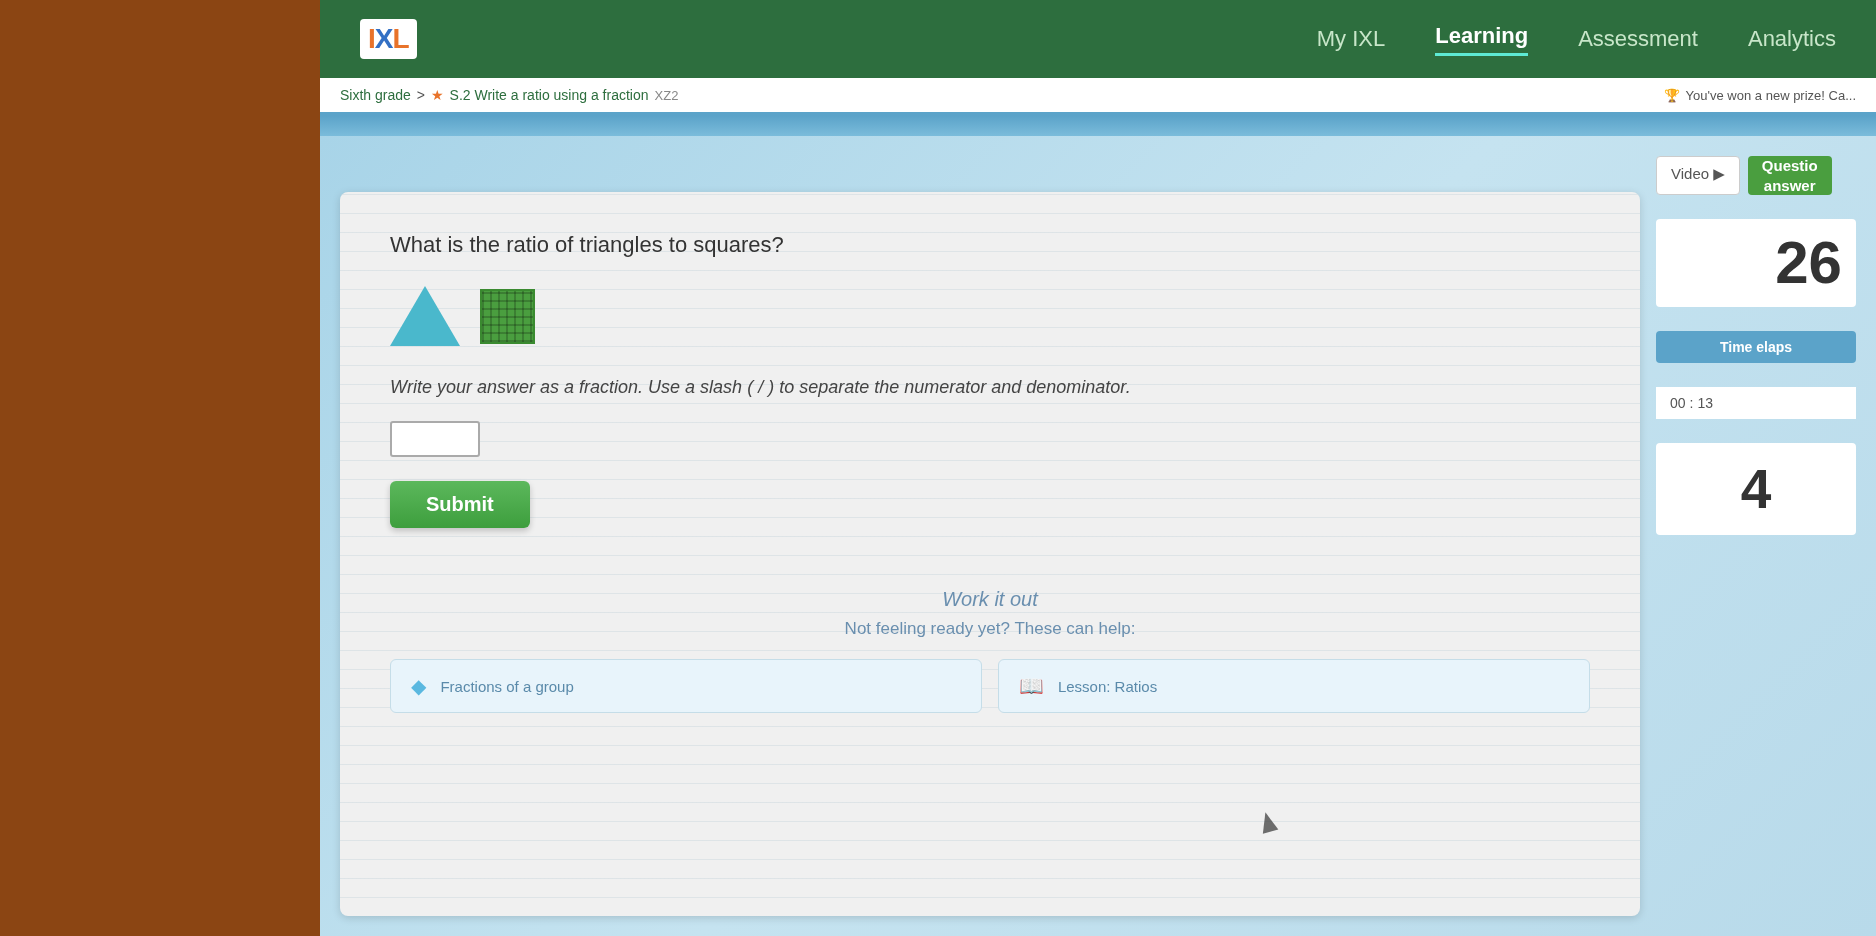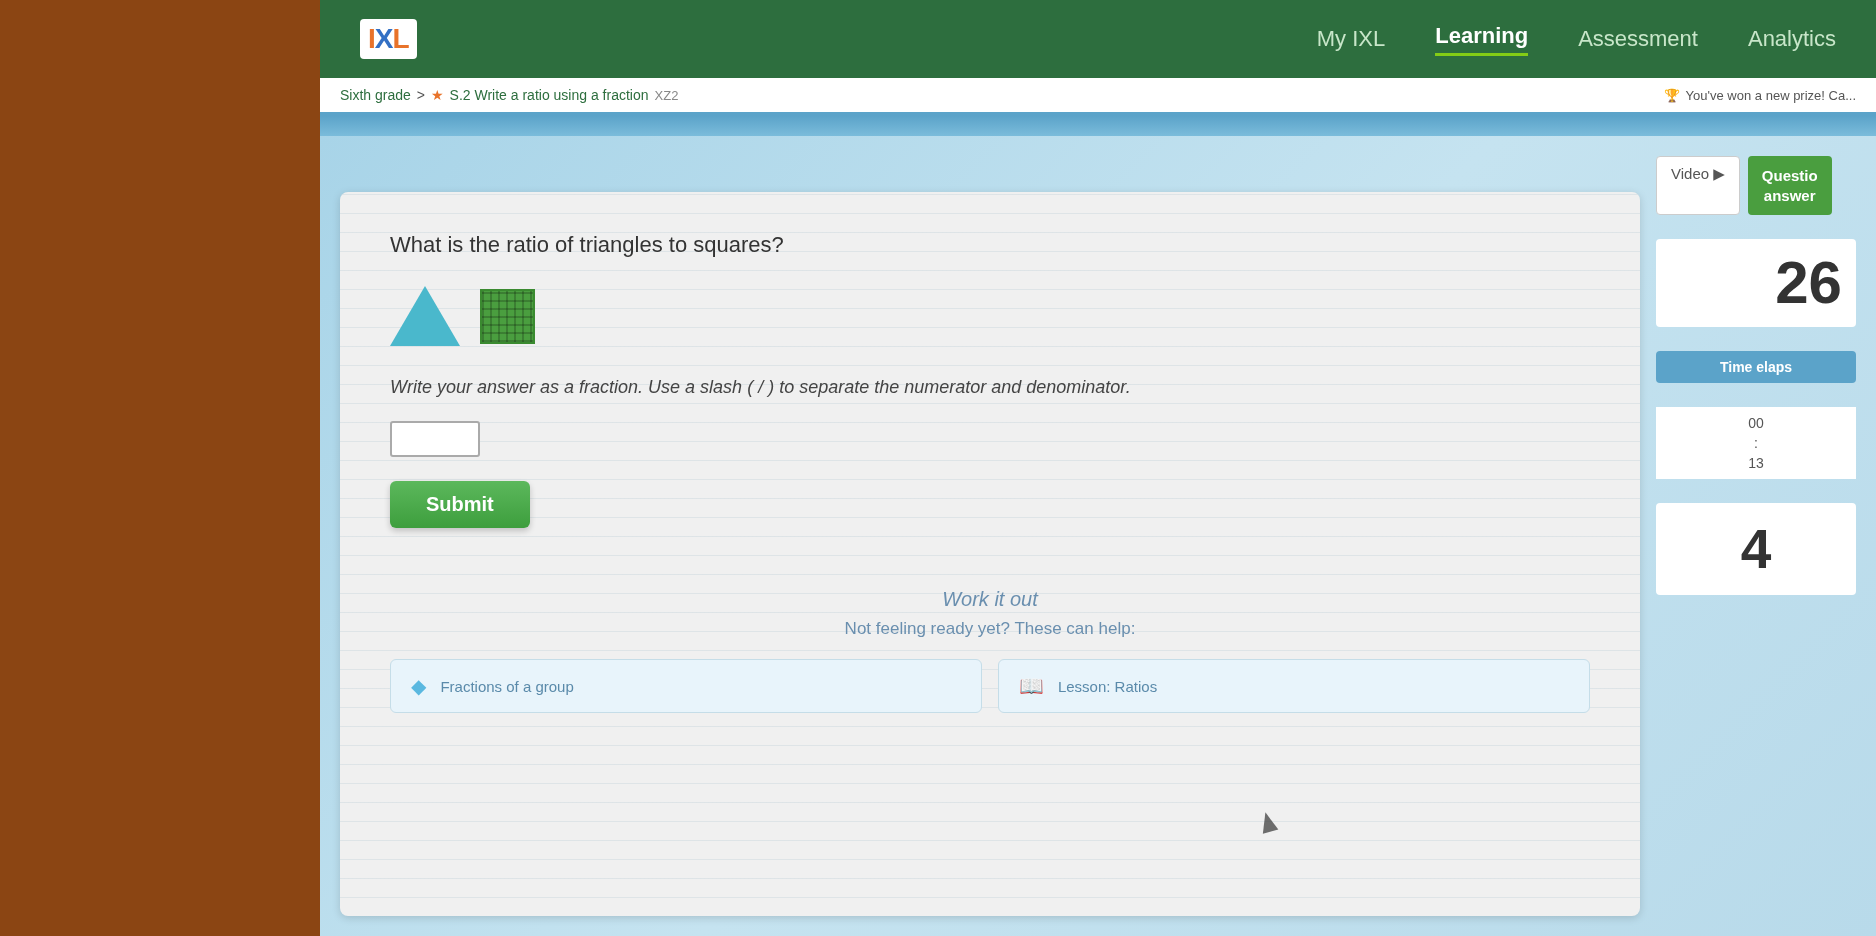--- a/index.html
+++ b/index.html
@@ -58,21 +58,21 @@
     }
     .nav-link {
       color: #c8e6c9;
       font-size: 22px;
       text-decoration: none;
       cursor: pointer;
     }
     .nav-link.active {
       color: white;
       font-weight: bold;
-      border-bottom: 3px solid #84cc16;
+      border-bottom: 3px solid #5eead4;
       padding-bottom: 4px;
     }
 
     
     .breadcrumb-bar {
       background: white;
       height: 38px;
       display: flex;
       align-items: center;
       padding: 0 20px;
@@ -260,21 +260,21 @@
       font-size: 15px;
       color: #555;
       cursor: pointer;
       text-align: center;
     }
 
     .question-answered-btn {
       background: #4a9e3f;
       color: white;
       border-radius: 4px;
-      padding: 10px 14px;
+      padding: 0 14px;
       font-size: 15px;
       font-weight: bold;
       text-align: center;
       line-height: 1.3;
     }
 
     .score-display {
       background: white;
       border-radius: 4px;
       padding: 14px;
@@ -299,21 +299,20 @@
 
     .timer-display {
       background: white;
       border-radius: 0;
       padding: 8px 14px;
       display: flex;
       align-items: center;
       gap: 4px;
       font-size: 14px;
       color: #555;
-      flex-direction: column;
     }
 
     .smartscore-btn {
       background: #e05a2a;
       color: white;
       border-radius: 4px;
       padding: 10px 14px;
       font-size: 15px;
       font-weight: bold;
       text-align: center;

